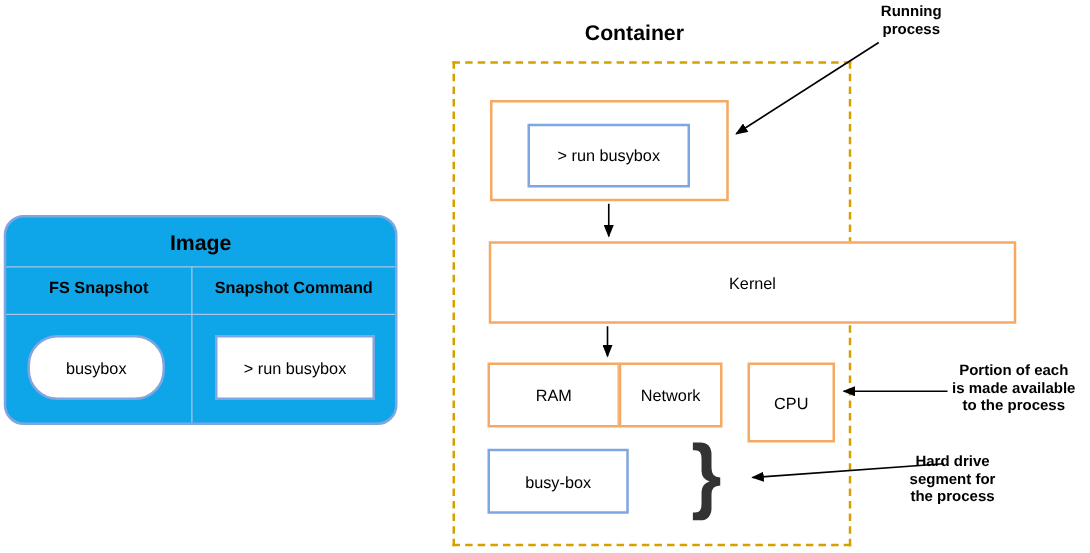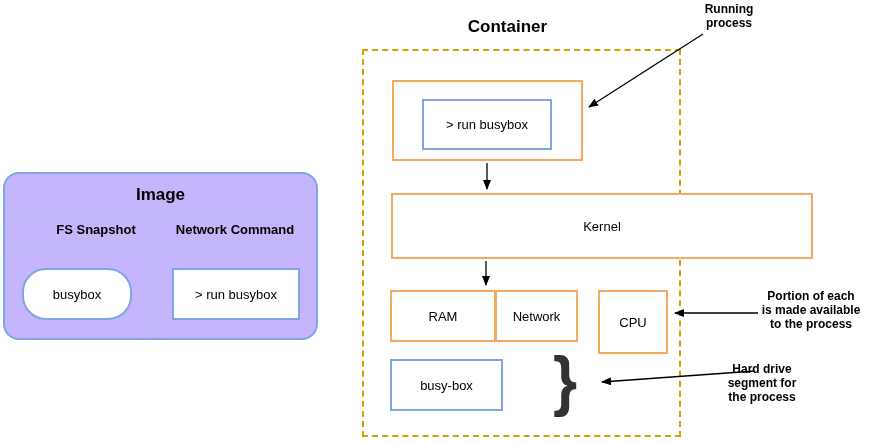--- a/index.html
+++ b/index.html
@@ -26,21 +26,21 @@
     font-size:17px;font-weight:bold;
     text-align:center;
     z-index:3;
   }
   
   #image-table{
     position:absolute;left:3px;top:172px;width:315px;height:168px;
     border:2px solid var(--blue,#7ea6e0);
     border-radius:16px;
     box-sizing:border-box;
-    background:#c4b5fd;
+    background:#0ea5e9;
   }
   #image-table .h-divider{
     position:absolute;left:0;width:100%;height:1px;
     background:var(--blue-light,#a9c3e8);
   }
   #image-table .v-divider{
     position:absolute;left:148px;top:39px;bottom:0;width:1px;
     background:var(--blue-light,#a9c3e8);
   }
   .col-header{
@@ -80,22 +80,22 @@
 </head>
 <body>
 
 <div id="canvas">
 
   <div id="image-table">
     <div class="title" style="left:0;top:11px;width:100%;">Image</div>
     <div class="h-divider" style="top:39px;"></div>
     <div class="h-divider" style="top:77px;"></div>
     <div class="v-divider"></div>
-    <div class="col-header" style="left:0;width:148px;padding-left:17px;">FS Snapshot</div>
-    <div class="col-header" style="left:149px;right:0;">Network Command</div>
+    <div class="col-header" style="left:0;width:148px;">FS Snapshot</div>
+    <div class="col-header" style="left:149px;right:0;">Snapshot Command</div>
     <div class="box blue-border" style="left:17px;top:94px;width:110px;height:52px;border-radius:24px;">busybox</div>
     <div class="box blue-border" style="left:167px;top:94px;width:128px;height:52px;">&gt; run busybox</div>
   </div>
 
   <div class="title" style="left:348px;top:17px;width:319px;">Container</div>
 
   <div id="container-boundary"></div>
 
   <div class="box orange-border" style="left:392px;top:80px;width:191px;height:81px;"></div>
   <div class="box blue-border" style="left:422px;top:99px;width:130px;height:51px;">&gt; run busybox</div>

